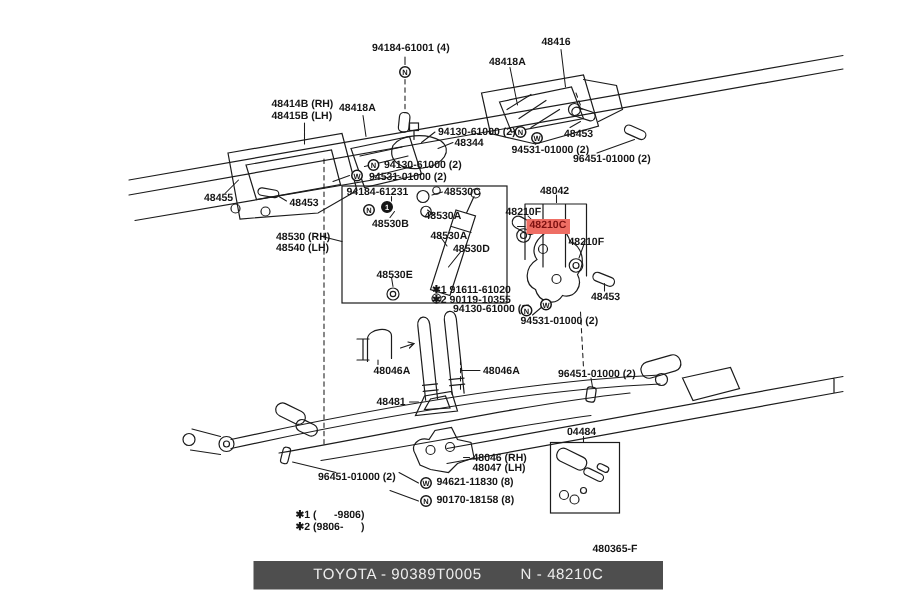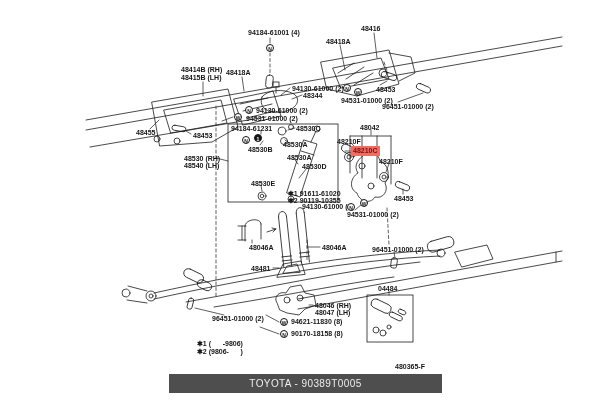--- a/index.html
+++ b/index.html
@@ -202,15 +202,16 @@
       <span class="badge" style="left: 347px; top: 203px;">N</span>
       <span class="badge" style="left: 360px; top: 199px;">W</span>
       <span class="badge" style="left: 280px; top: 318px;">W</span>
       <span class="badge" style="left: 280px; top: 330px;">N</span>
     </div>
 
   <div id="sheet-code" style="left:395px;top:363px">480365-F</div>
 
   <div id="footer-bar" style="background: rgb(78, 78, 78); color: rgb(237, 237, 237);">
     <span>TOYOTA - 90389T0005</span>
+    <span>N - 48210C</span>
   </div>
 
 </div>
 
 </body></html>

